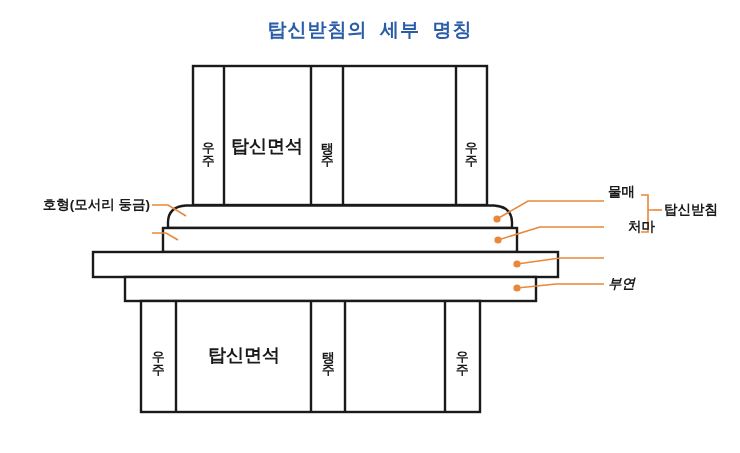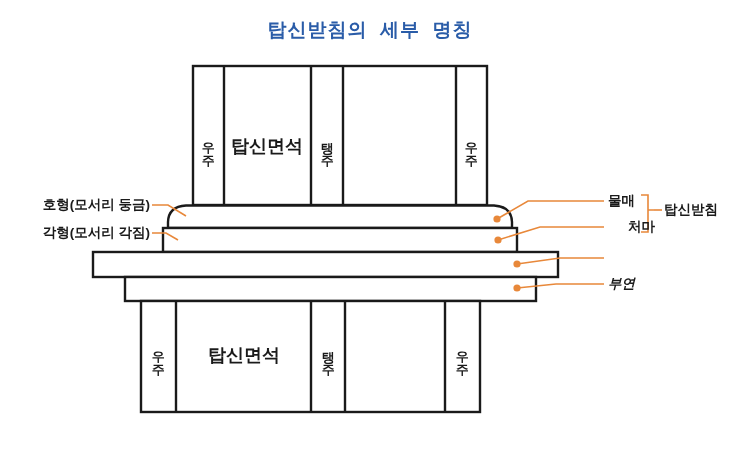--- a/index.html
+++ b/index.html
@@ -144,23 +144,22 @@
   <div class="hlabel" style="left:244px; top:355px;">탑신면석</div>
 
   <div class="vlabel" style="left:328px; top:355px;">탱주</div>
 
   <div class="vlabel" style="left:395px; top:355px;"></div>
 
   <div class="vlabel" style="left:462px; top:355px;">우주</div>
 
   <div class="callout left" style="left:150px; top:205px;">호형(모서리  둥금)</div>
 
-  <div class="callout left" style="left:150px; top:233px;">각형(모서리  각짐)</div>
 
-  <div class="callout right" style="left:608px; top:201px;">물매</div>
+  <div class="callout right" style="left:608px; top:192px;">물매</div>
 
   <div class="callout right" style="left:608px; top:227px;margin-left:20px;">처마</div>
 
 
   <div class="callout right" style="left:608px; top:284px;font-style:italic;">부연</div>
 
   <div class="callout right" style="left:664px; top:210px;text-align:right;">탑신받침</div>
 
 </div>
 

